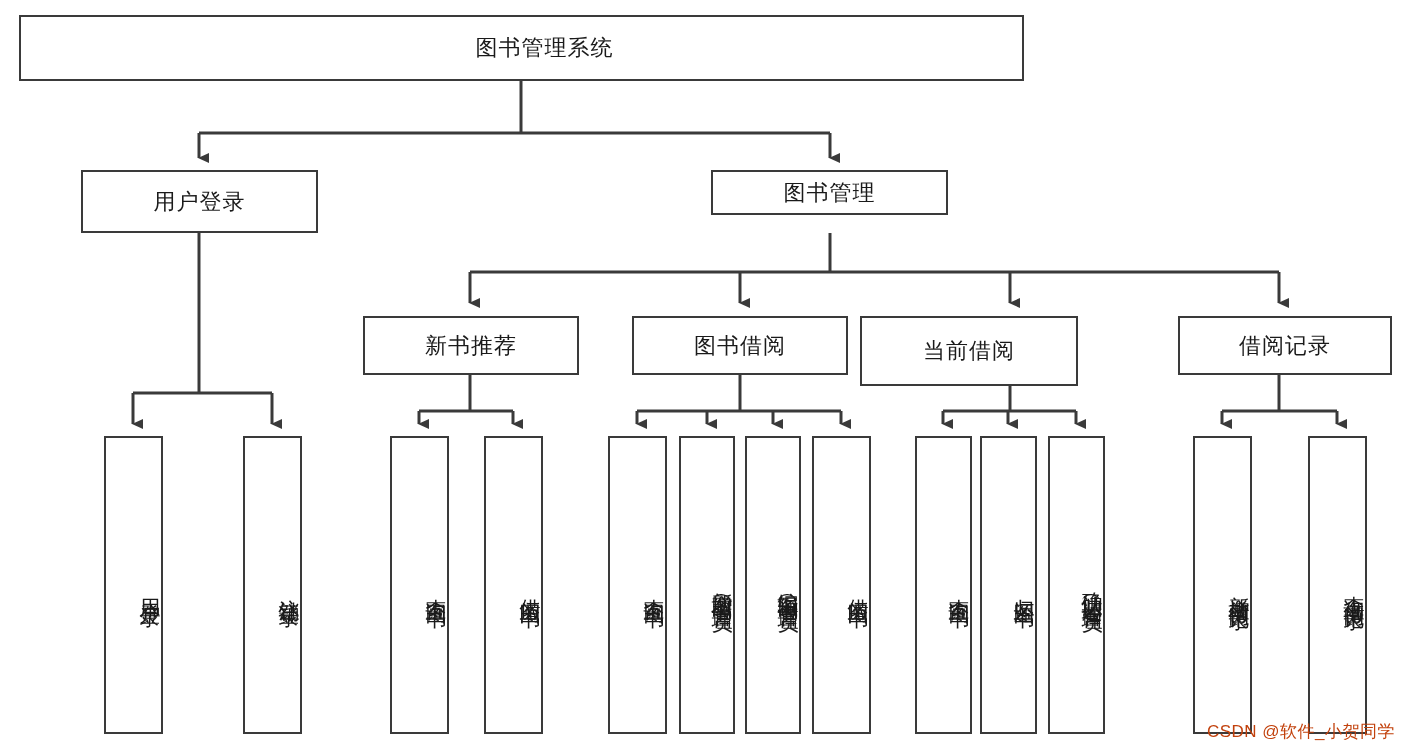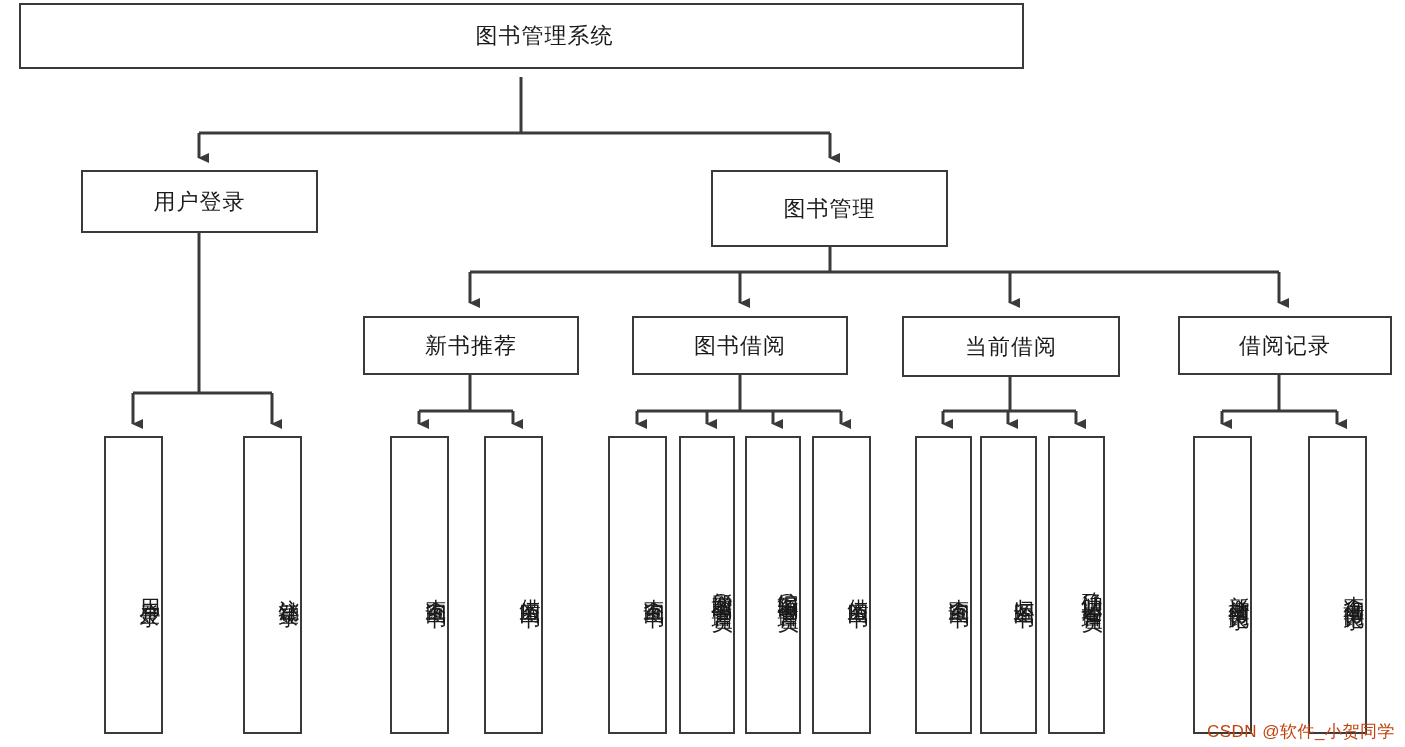--- a/index.html
+++ b/index.html
@@ -67,38 +67,38 @@
       <path d="M1008,411 L1008,424" marker-end="url(#arr)"></path>
       <path d="M1076,411 L1076,424" marker-end="url(#arr)"></path>
 
       <path d="M1279,375 L1279,411"></path>
       <path d="M1222,411 L1337,411"></path>
       <path d="M1222,411 L1222,424" marker-end="url(#arr)"></path>
       <path d="M1337,411 L1337,424" marker-end="url(#arr)"></path>
     </g>
   </svg>
 
-  <div class="node h" style="left:19px;top:3px;width:1005px;height:66px;padding-left:46px;">
+  <div class="node h" style="left:19px;top:15px;width:1005px;height:66px;padding-left:46px;">
     <span>图书管理系统</span>
   </div>
 
   <div class="node h" style="left:81px;top:170px;width:237px;height:63px;">
     <span>用户登录</span>
   </div>
-  <div class="node h" style="left:711px;top:170px;width:237px;height:77px;">
+  <div class="node h" style="left:711px;top:170px;width:237px;height:45px;">
     <span>图书管理</span>
   </div>
 
   <div class="node h" style="left:363px;top:316px;width:216px;height:59px;">
     <span>新书推荐</span>
   </div>
   <div class="node h" style="left:632px;top:316px;width:216px;height:59px;">
     <span>图书借阅</span>
   </div>
-  <div class="node h" style="left:902px;top:316px;width:218px;height:61px;">
+  <div class="node h" style="left:860px;top:316px;width:218px;height:70px;">
     <span>当前借阅</span>
   </div>
   <div class="node h" style="left:1172px;top:316px;width:214px;height:59px;margin-left:6px;">
     <span>借阅记录</span>
   </div>
 
   <div class="node v" style="left:104px;top:436px;width:59px;height:298px;">
     <span class="vlabel">用户登录</span>
   </div>
   <div class="node v" style="left:243px;top:436px;width:59px;height:298px;">

